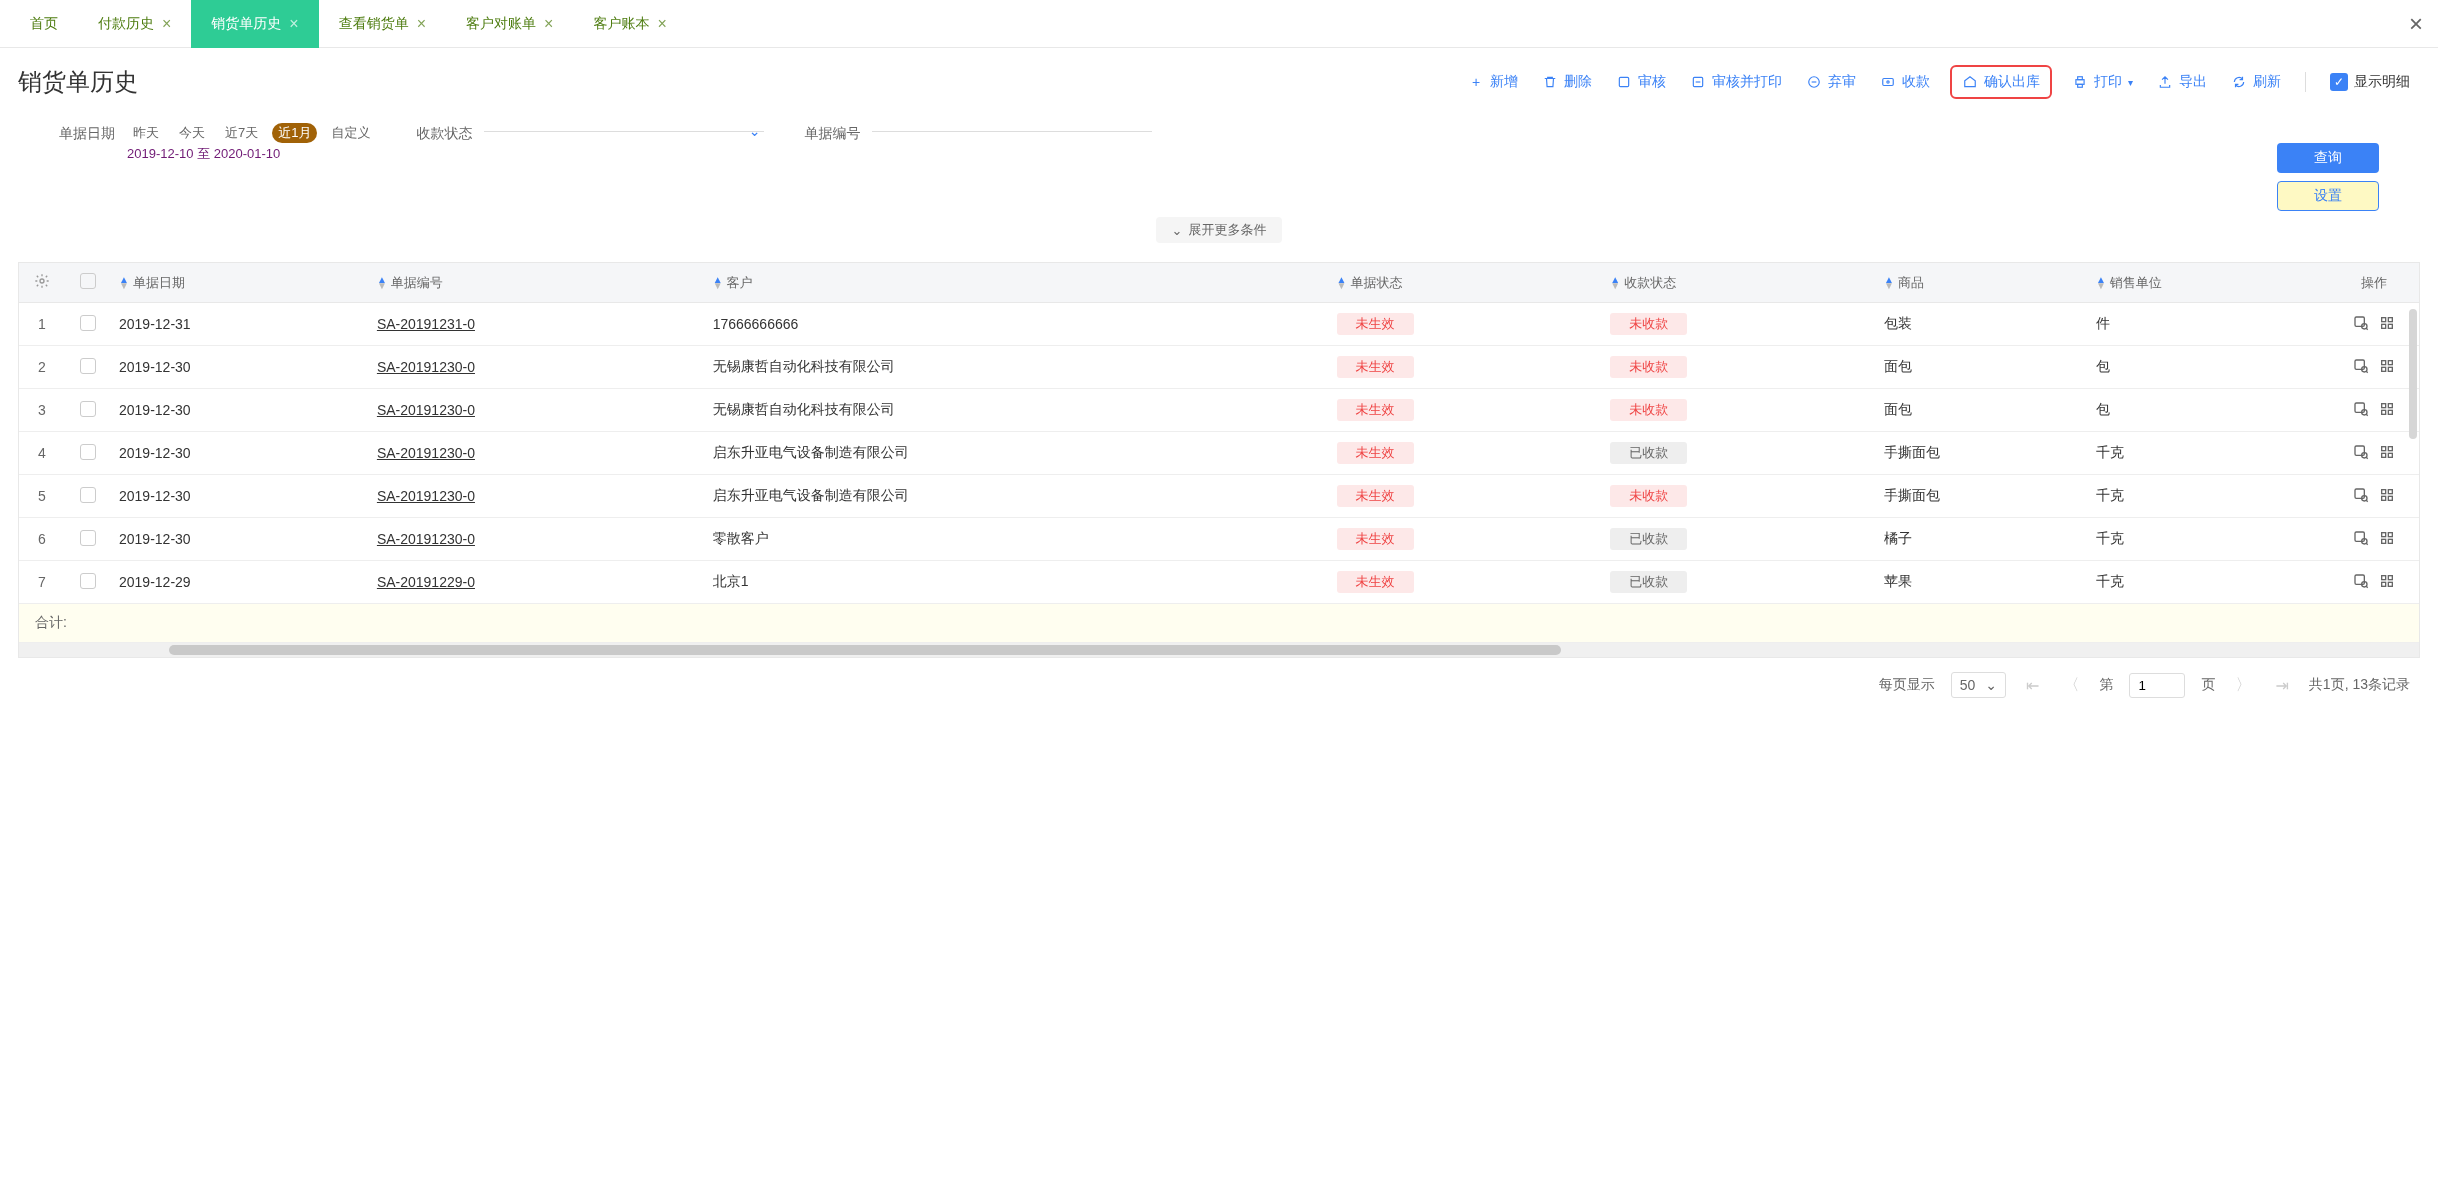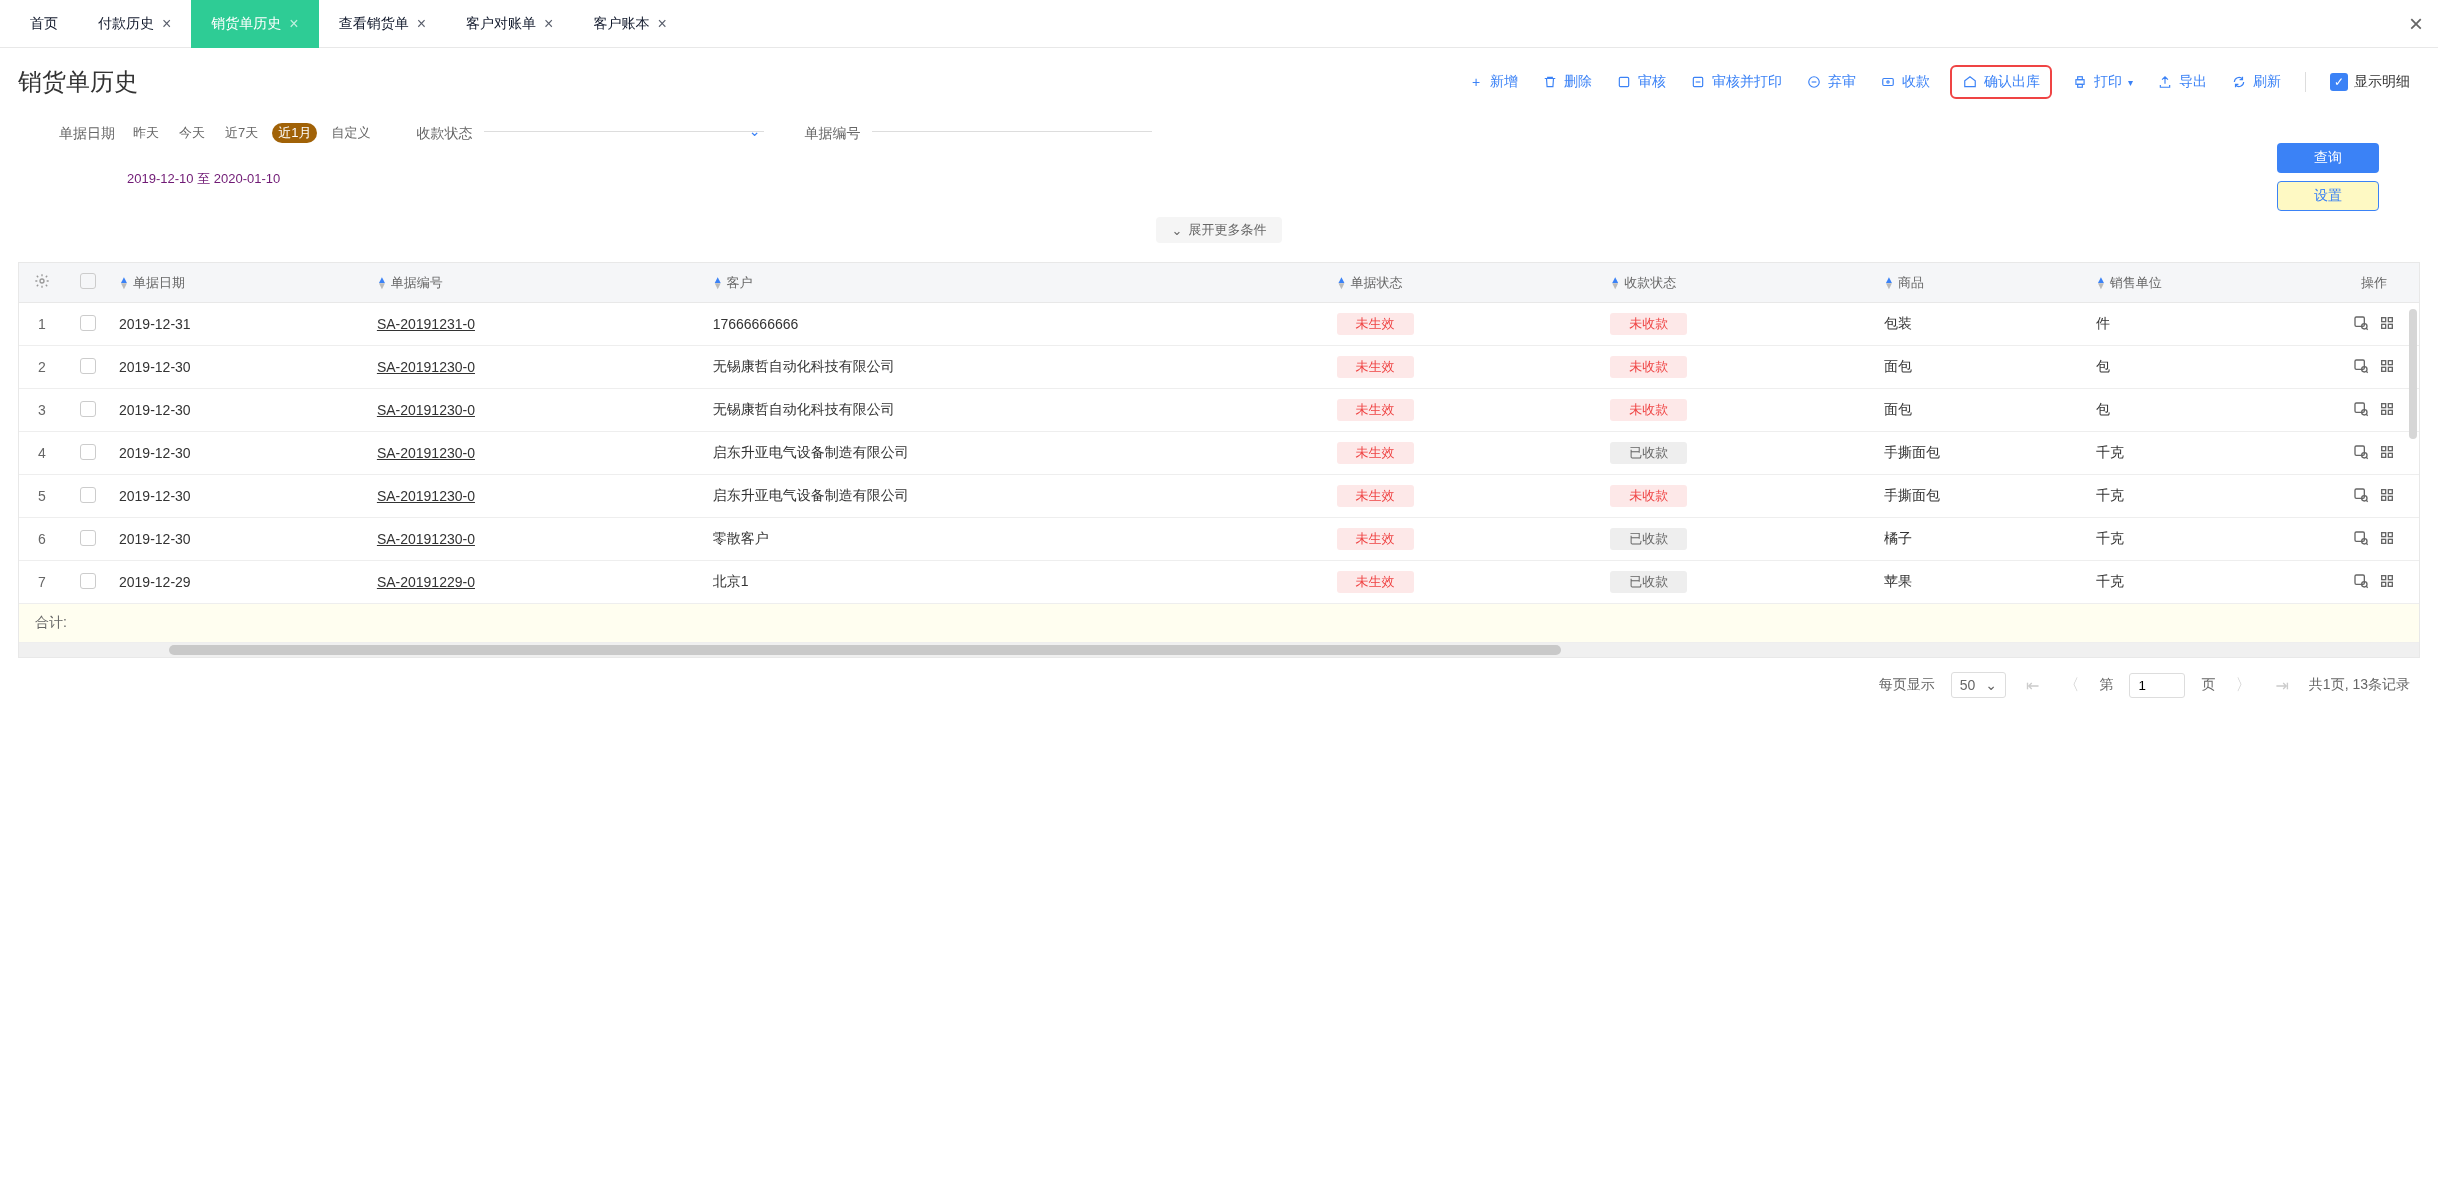--- a/index.html
+++ b/index.html
@@ -1,41 +1,41 @@
 <!DOCTYPE html>
 <html><head>
 <meta charset="utf-8">
 <style>
 * { box-sizing: border-box; margin: 0; padding: 0; }
 body { font-family: "PingFang SC", "Microsoft YaHei", sans-serif; font-size: 14px; color: #333; background: #fff; }
 
 
 .tab-bar { display: flex; align-items: center; background: #fff; border-bottom: 1px solid #e8e8e8; height: 48px; padding-left: 10px; position: relative; }
-.tab { padding: 0 20px; height: 48px; display: flex; align-items: center; gap: 8px; cursor: pointer; color: #0f172a; }
+.tab { padding: 0 20px; height: 48px; display: flex; align-items: center; gap: 8px; cursor: pointer; color: #4d7c0f; }
 .tab.active { background: #2ecc95; color: #fff; }
 .tab-close { font-size: 16px; line-height: 1; cursor: pointer; opacity: 0.7; }
 .tab-bar-close { position: absolute; right: 15px; font-size: 24px; cursor: pointer; color: #666; }
 
 
 .page-header { display: flex; align-items: center; justify-content: space-between; padding: 18px 28px 12px 18px; }
 .page-title { font-size: 24px; color: #333; font-weight: 500; }
 .toolbar { display: flex; align-items: center; gap: 24px; }
 .toolbar-btn { display: flex; align-items: center; gap: 6px; color: #3b82f6; cursor: pointer; font-size: 14px; }
 .toolbar-btn.highlight { border: 2px solid #ef4444; border-radius: 6px; padding: 6px 10px; margin: -8px -4px; }
 .toolbar-check { display: flex; align-items: center; gap: 6px; color: #333; }
 .check-icon { width: 18px; height: 18px; background: #3b82f6; border-radius: 3px; display: inline-flex; align-items: center; justify-content: center; color: #fff; font-size: 12px; }
 .icon { width: 16px; height: 16px; display: inline-flex; align-items: center; justify-content: center; }
 .chev { color: #3b82f6; font-size: 10px; }
 
 
 .filter-area { margin: 0 18px; padding: 12px 40px 0 40px; border: 1px solid transparent; }
 .filter-row { display: flex; align-items: flex-start; gap: 40px; }
 .filter-group { display: flex; align-items: flex-start; gap: 12px; }
 .filter-label { color: #666; padding-top: 2px; }
-.date-pills { display: flex; flex-direction: column; align-items: flex-start; gap: 25px; }
+.date-pills { display: flex; flex-direction: column; align-items: flex-start; }
 .pill-row { display: flex; gap: 8px; align-items: center; }
 .pill { padding: 1px 6px; border-radius: 10px; font-size: 13px; color: #666; cursor: pointer; }
 .pill.active { background: #a16207; color: #fff; }
 .date-range { font-size: 13px; color: #701a75; margin-top: 2px; }
 .select-input { border: none; border-bottom: 1px solid #ddd; width: 280px; padding: 4px 0; position: relative; }
 .select-chev { position: absolute; right: 4px; top: 0; color: #3b82f6; }
 .text-input { border: none; border-bottom: 1px solid #ddd; width: 280px; padding: 4px 0; }
 .filter-actions { margin-left: auto; display: flex; flex-direction: column; gap: 8px; }
 .btn-primary { background: #3b82f6; color: #fff; border: none; border-radius: 4px; padding: 6px 22px; cursor: pointer; font-size: 14px; margin-top: 20px; }
 .btn-outline { background: #fef9c3; color: #3b82f6; border: 1px solid #3b82f6; border-radius: 4px; padding: 5px 36px; cursor: pointer; font-size: 14px; }

